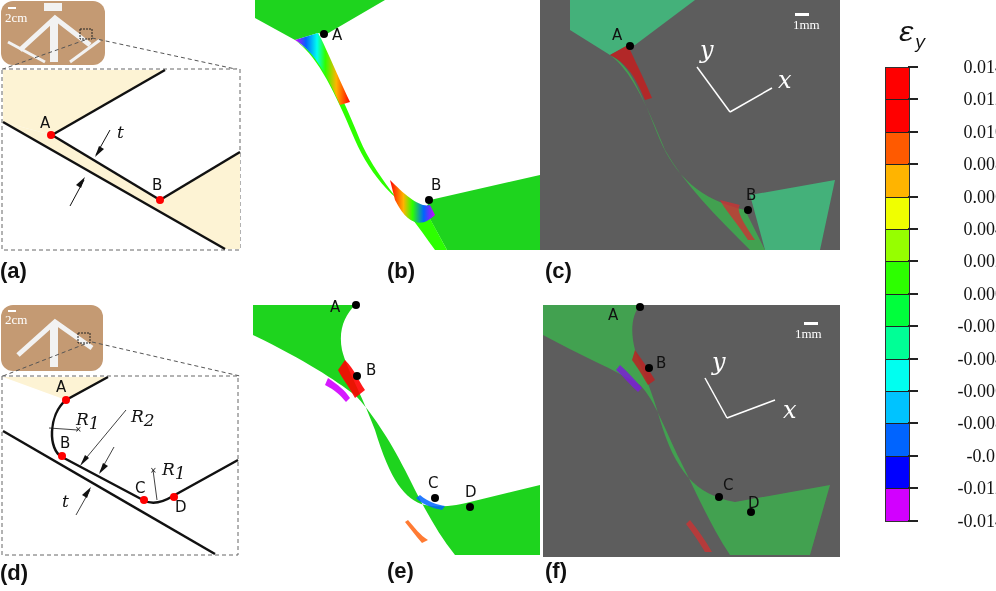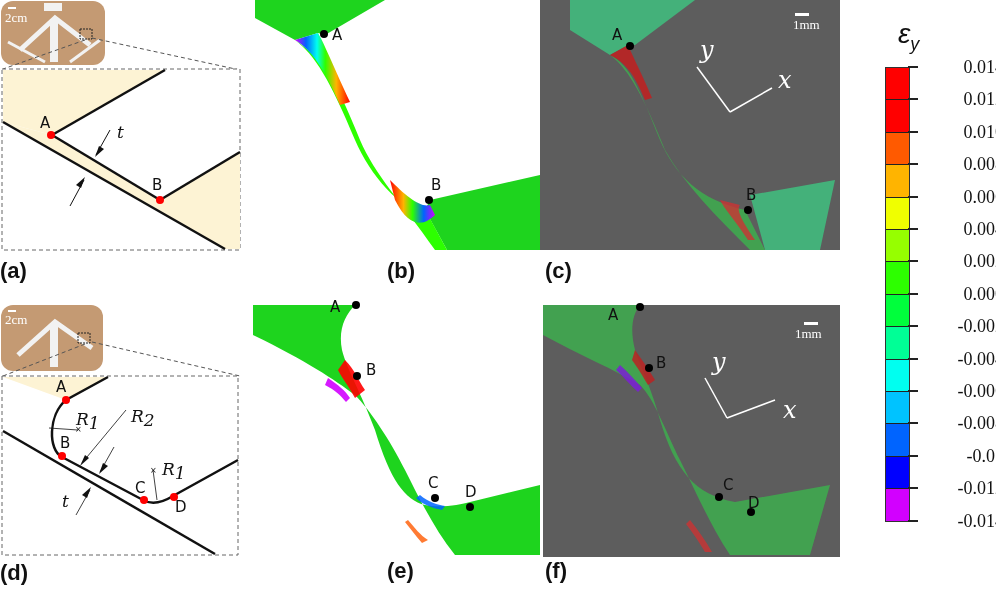--- a/index.html
+++ b/index.html
@@ -9,21 +9,21 @@
   svg text.pt { font-family:"DejaVu Sans", sans-serif; font-size:15px; fill:#111; }
   svg text.math { font-family:"DejaVu Serif", serif; font-style:italic; font-size:17px; fill:#111; }
   svg text.scale { font-family:"Liberation Serif", serif; font-size:13px; fill:#fff; }
   svg text.axis { font-family:"DejaVu Serif", serif; font-style:italic; font-size:24px; fill:#fff; }
   .cbar { position:absolute; left:885px; top:67px; width:23px; border:1px solid #333; }
   .cbar .seg { height:32.4px; border-bottom:1px solid #222; box-sizing:border-box; }
   .cbar .seg:last-child { border-bottom:none; }
   .ticks { position:absolute; left:908px; top:67px; }
   .tick { position:absolute; left:0; width:10px; height:2px; background:#222; }
   .tlabel { position:absolute; left:18px; width:78px; font-family:"Liberation Serif", serif; font-size:18px; color:#111; text-align:right; line-height:20px; }
-  .cbtitle { position:absolute; left:898px; top:18px; font-family:Liberation Sans, sans-serif; font-style:italic; font-size:28px; color:#111; }
+  .cbtitle { position:absolute; left:898px; top:18px; font-family:Liberation Mono, monospace; font-style:italic; font-size:28px; color:#111; }
   .cbtitle sub { font-size:18px; }
 </style>
 </head>
 <body>
 
 <div class="panel" style="left:0;top:0;width:245px;height:290px;">
   <svg width="245" height="260">
 
     <g>
       <rect x="1" y="1" width="104" height="64" rx="12" fill="#c49a73"></rect>

